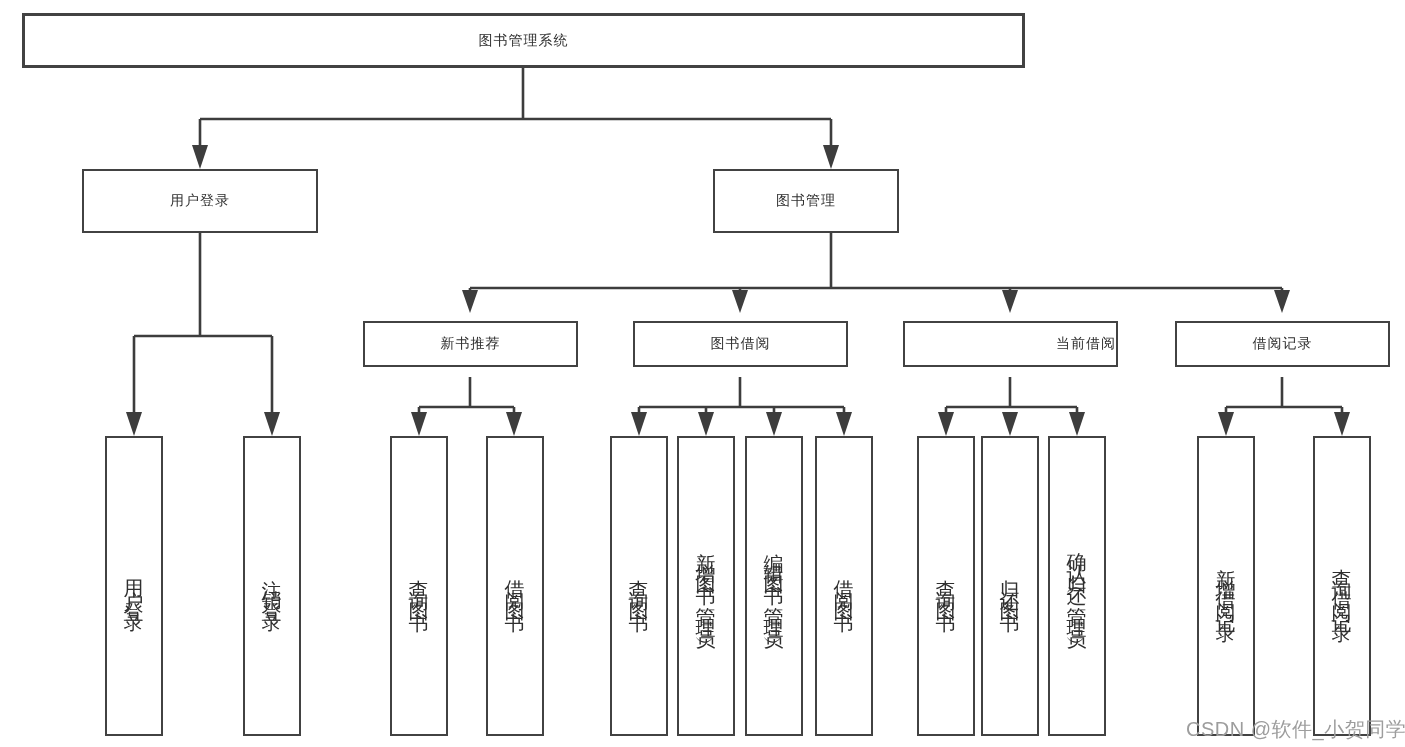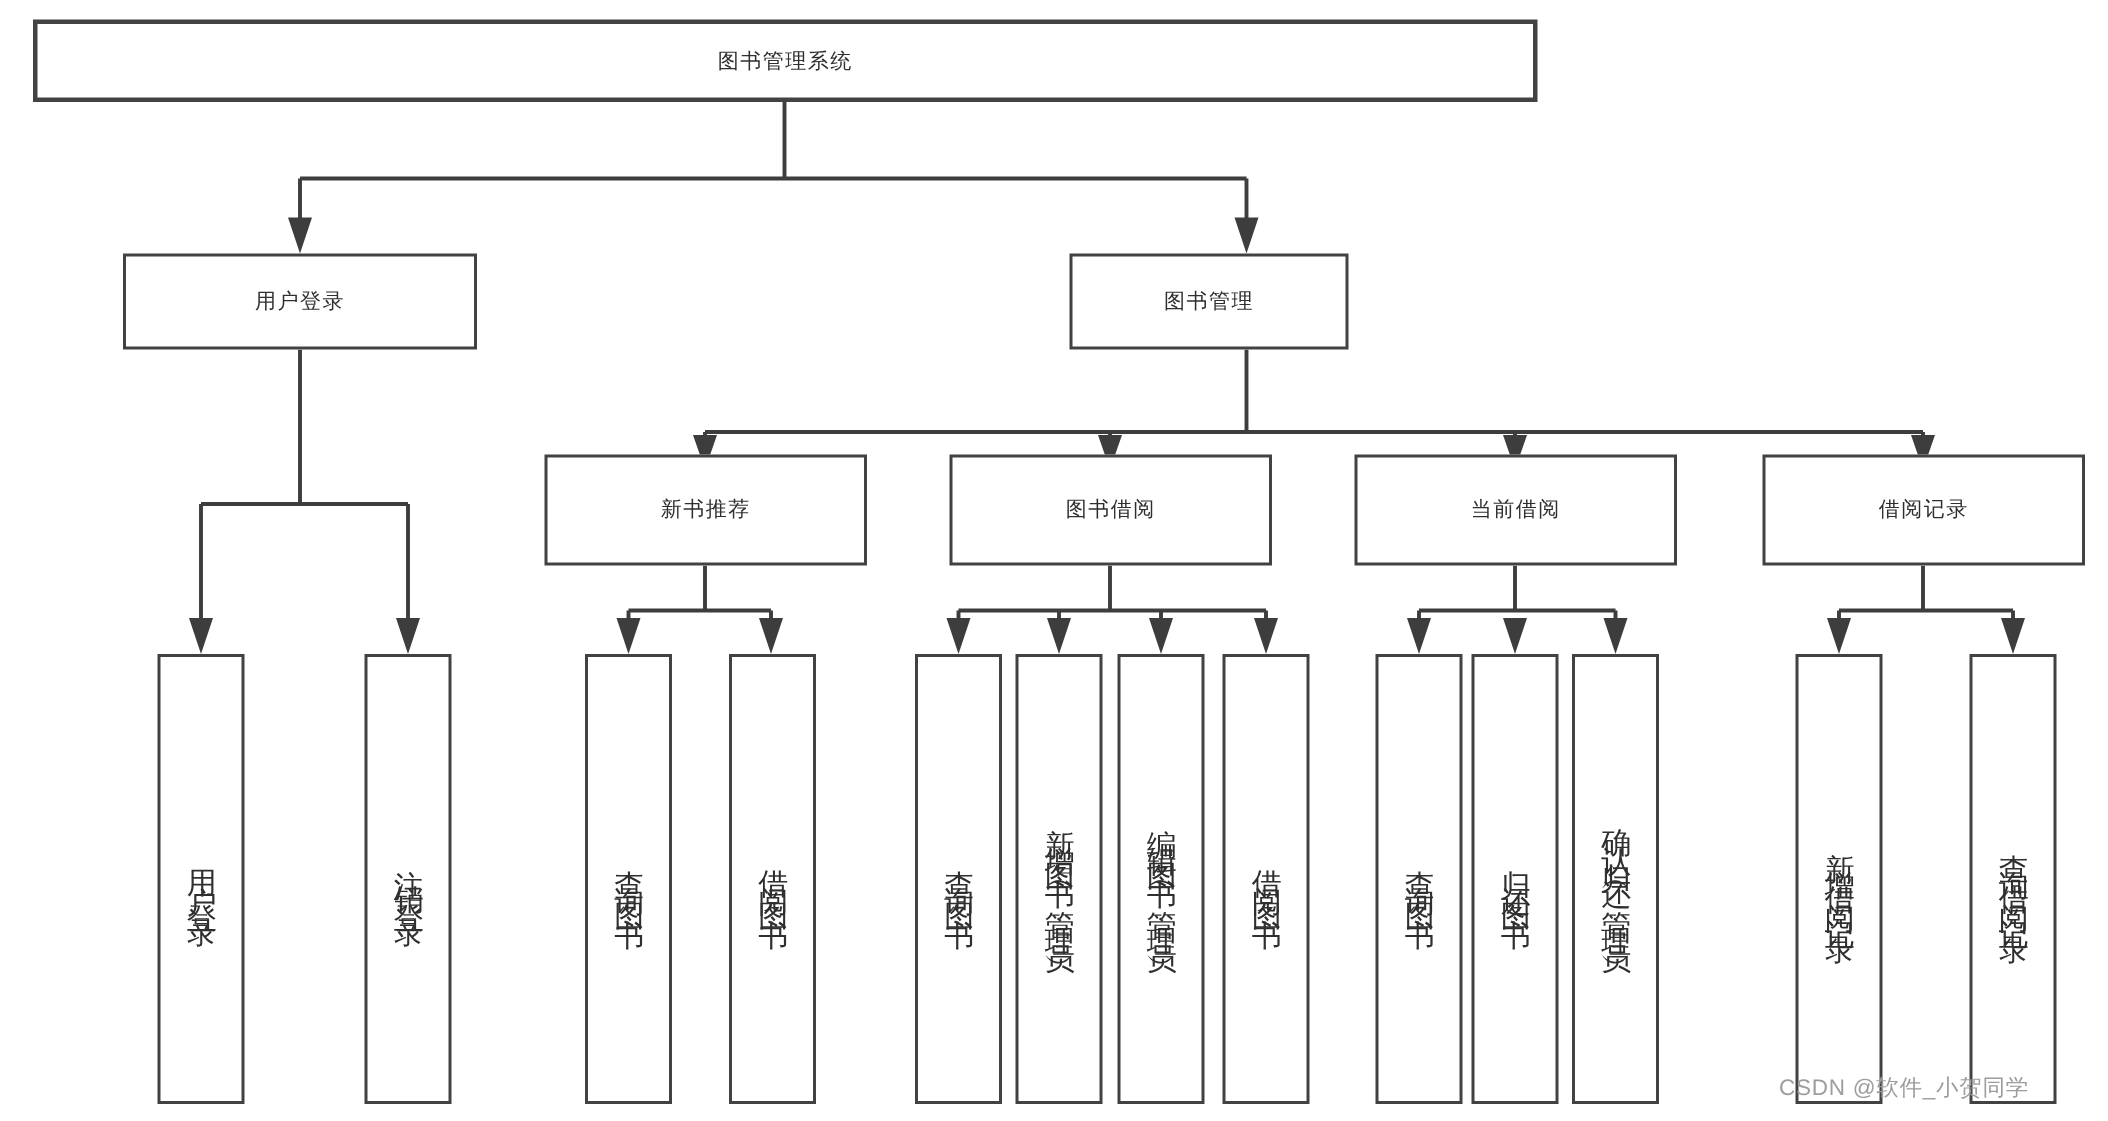--- a/index.html
+++ b/index.html
@@ -49,36 +49,36 @@
   }
   .node-h{
     font-size:14px;
     letter-spacing:1px;
   }
   .node-root{
     left:22px;top:13px;width:1003px;height:55px;
     border-width:3px;
   }
   .node-l1{top:169px;height:64px;}
-  .node-l2{top:303px;width:215px;height:74px;}
+  .node-l2{top:321px;width:215px;height:46px;}
   .leaf{
     top:436px;width:58px;height:300px;
   }
   .leaf span{
     writing-mode:vertical-rl;
     text-orientation:mixed;
     font-size:20px;
     letter-spacing:11px;
     line-height:1;
     white-space:nowrap;
   }
   .watermark{
     position:absolute;
     left:1186px;top:716px;
-    font-size:15px;
+    font-size:20px;
     color:var(--watermark-text);
     letter-spacing:0.5px;
     white-space:nowrap;
   }
 </style>
 </head>
 <body>
 
 <div class="canvas">
 
@@ -135,21 +135,21 @@
   <div class="node node-h node-l1" style="left:713px;width:186px;">
     <span>图书管理</span>
   </div>
 
   <div class="node node-h node-l2" style="left:363px;">
     <span>新书推荐</span>
   </div>
   <div class="node node-h node-l2" style="left:633px;">
     <span>图书借阅</span>
   </div>
-  <div class="node node-h node-l2" style="left:903px;">
+  <div class="node node-h node-l2" style="left:903px;justify-content:flex-end;">
     <span>当前借阅</span>
   </div>
   <div class="node node-h node-l2" style="left:1175px;text-align:right;">
     <span>借阅记录</span>
   </div>
 
   <div class="node leaf" style="left:105px;">
     <span>用户登录</span>
   </div>
   <div class="node leaf" style="left:243px;">

